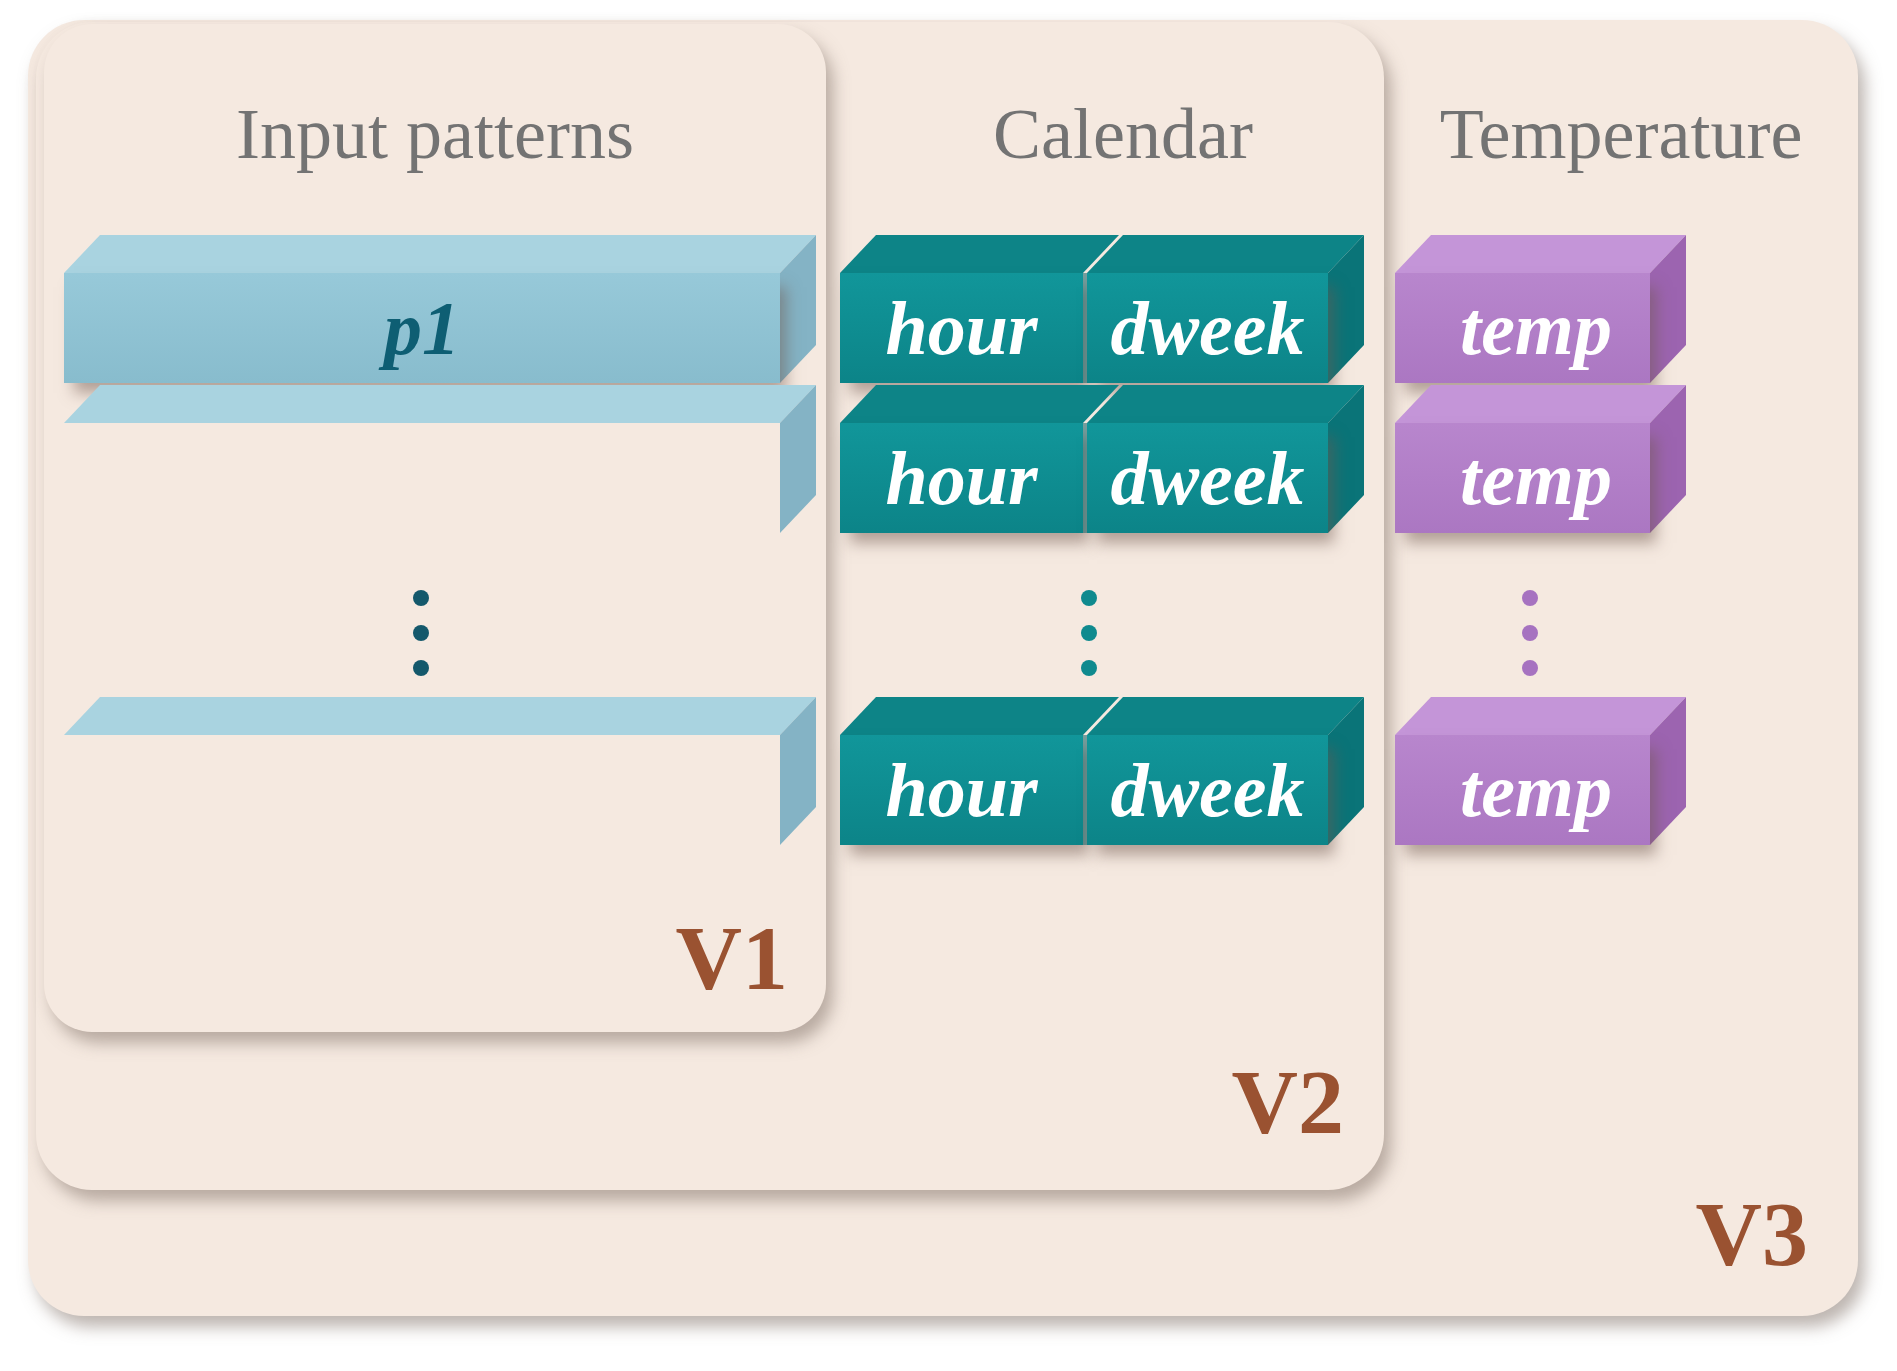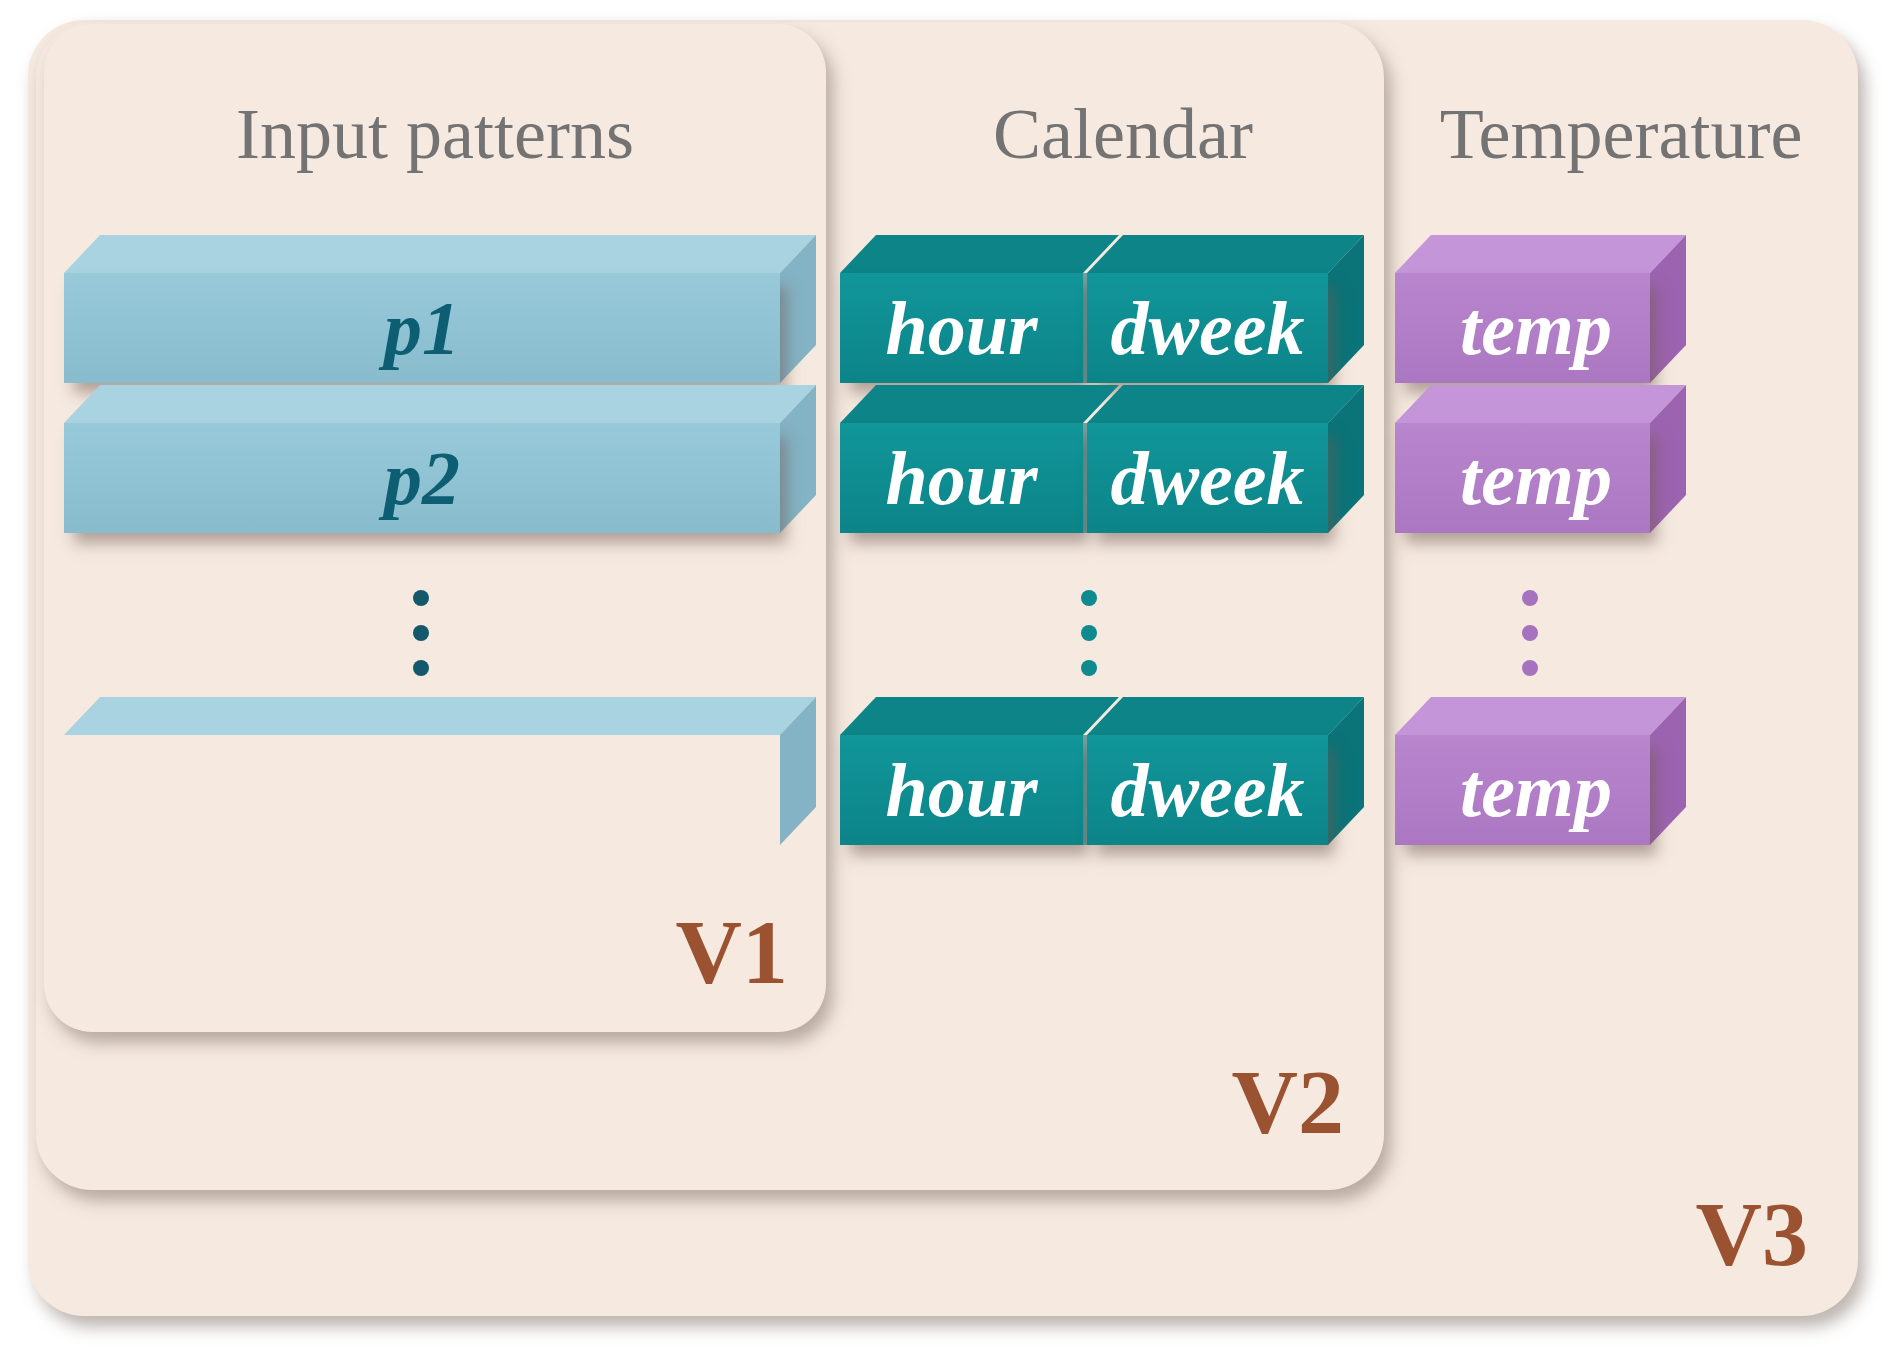--- a/index.html
+++ b/index.html
@@ -20,21 +20,21 @@
   .panel.v3{left:28px;top:20px;width:1830px;height:1296px;}
   .panel.v2{left:36px;top:22px;width:1348px;height:1168px;}
   .panel.v1{left:44px;top:24px;width:782px;height:1008px;border-radius:48px;}
   .panel-label{
     position:absolute;
     font-weight:bold;
     font-size:92px;
     line-height:1;
     color:#9a5231;
   }
-  .panel.v1 .panel-label{right:38px;bottom:34px;}
+  .panel.v1 .panel-label{right:38px;bottom:28px;}
   .panel.v2 .panel-label{right:40px;bottom:42px;}
   .panel.v3 .panel-label{right:50px;bottom:36px;}
 
   
   .col-title{
     position:absolute;
     top:92px;height:84px;
     display:flex;align-items:center;justify-content:center;
     font-size:72px;
     color:#737373;
@@ -141,23 +141,20 @@
     <div class="face top"></div>
     <div class="face right"></div>
     <div class="face front" style="width:255px;">
       <span class="box-label">temp</span>
     </div>
   </div>
 
   <div class="box3d blue" style="left:64px;top:385px;width:752px;">
     <div class="face top"></div>
     <div class="face right"></div>
-    <div class="face front" style="width:716px;">
-      <span class="box-label">p2</span>
-    </div>
   </div>
   <div class="box3d teal" style="left:840px;top:385px;width:279px;">
     <div class="face top"></div>
     <div class="face front" style="width:243px;">
       <span class="box-label">hour</span>
     </div>
   </div>
   <div class="seam" style="top:423px;"></div>
   <div class="box3d teal" style="left:1087px;top:385px;width:277px;">
     <div class="face top"></div>

